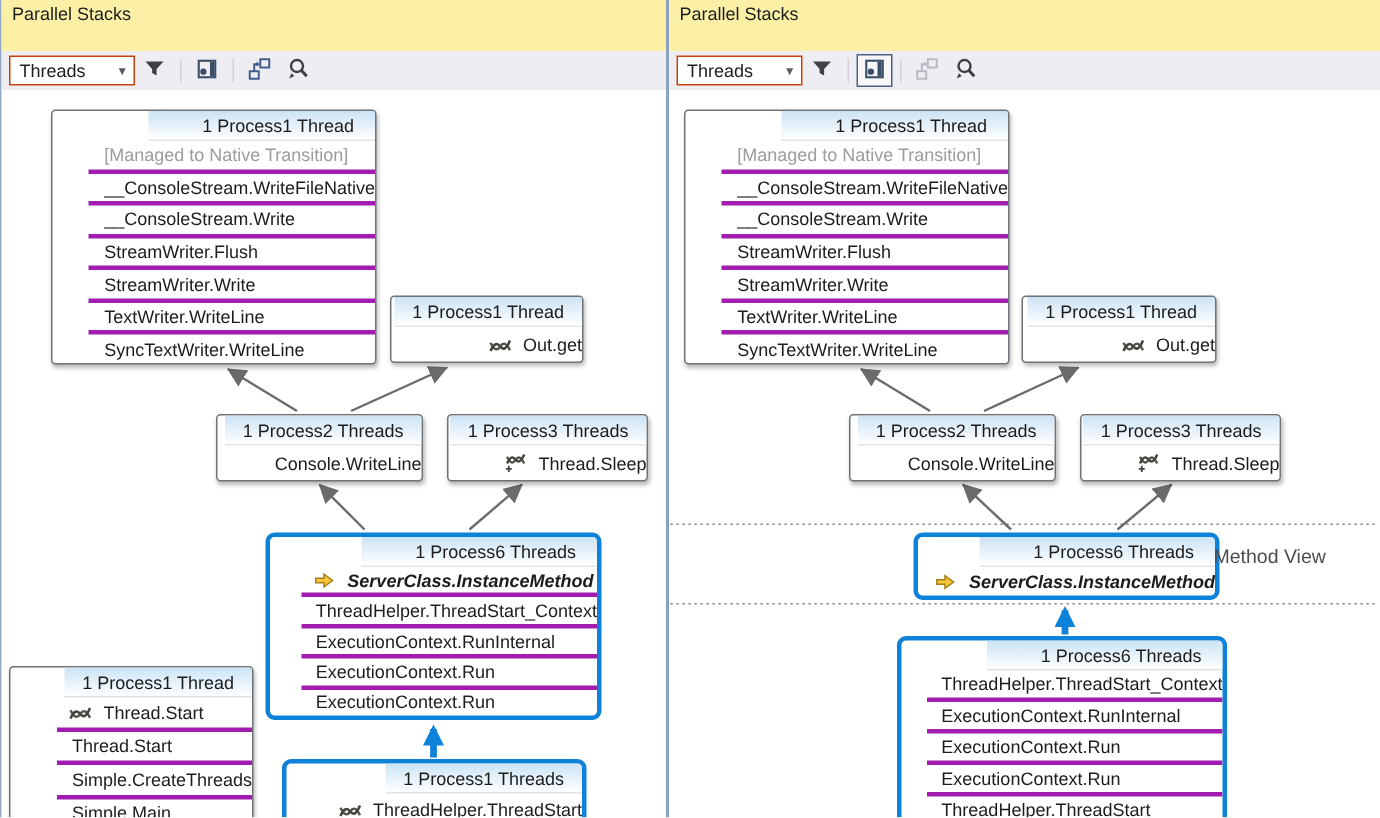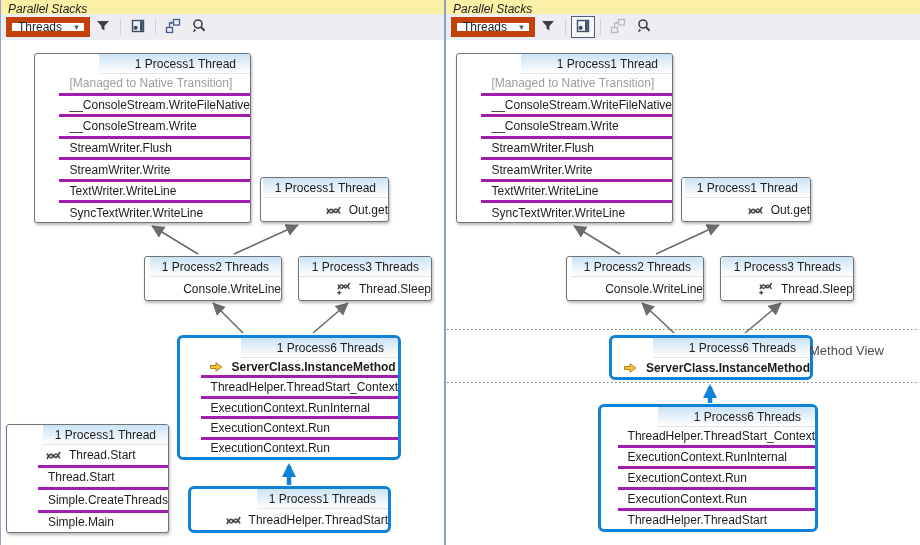--- a/index.html
+++ b/index.html
@@ -7,29 +7,29 @@
   body {
     width:920px; height:545px; display:flex; overflow:hidden;
     font-family:"Liberation Sans", sans-serif; background:#fff;
   }
   .panel { height:545px; display:flex; flex-direction:column; overflow:hidden; background:#fff; }
   .panel.left  { width:444px; border-left:1px solid #93a8c7; }
   .panel.right { width:474px; }
   .divider { width:2px; background:#8ba1c0; flex:none; }
 
   .titlebar {
-    height:14px; flex:none; background:#fbf0a6; color:#1e1e1e;
-    font-size:12px; line-height:19px; padding-left:7px;font-style:italic;
+    height:34px; flex:none; background:#fbf0a6; color:#1e1e1e;
+    font-size:12px; line-height:19px; padding-left:7px;
   }
   .toolbar {
     height:26px; flex:none; background:#eeeef2; display:flex; align-items:center;
     padding-left:5px;
   }
   .combo {
-    width:84px; height:20px; background:#fff; border:6px solid #c2410c;
+    width:84px; height:20px; background:#fff; border:1px solid #c2410c;
     display:flex; align-items:center; font-size:12px; color:#1e1e1e; cursor:default;
   }
   .combo-text { flex:1; padding-left:6px; white-space:nowrap; overflow:hidden; }
   .combo-arrow { width:15px; font-size:8px; color:#5b5b66; text-align:center; flex:none; }
   .tbtn {
     width:24px; height:22px; border:1px solid transparent; background:transparent;
     display:flex; align-items:center; justify-content:center; padding:0; margin:0 1px; cursor:default;
   }
   .tbtn.pressed { background:#f7f7fa; border-color:#4c607e; }
   .tbtn.disabled { color:#b7b9c2 !important; }
@@ -56,21 +56,21 @@
   .box-rows { flex:1; display:flex; flex-direction:column; }
   .box-row {
     flex:1; display:flex; align-items:center; padding-left:10px;
     border-top:3px solid #a21caf; white-space:nowrap; overflow:hidden; cursor:default;
   }
   .box-row:first-child { border-top:none; }
   .gutter .box-row { }
   .box-row.has-icon { padding-left:8px; }
   .row-icon { width:17px; margin-right:6px; flex:none; display:flex; align-items:center; }
   .box-row.center { justify-content:center; padding-left:0; }
-  .box-row.bold { font-weight:bold; }
+  .box-row.bold { font-weight:bold;font-style:italic; }
   .box-row.muted { color:#9c9c9c; }
 
   .annotation { position:absolute; font-size:13px; color:#4b4b52; white-space:nowrap; }
 </style>
 </head>
 <body>
 
 <div class="panel left">
   <div class="titlebar">
     <span>Parallel Stacks</span>

